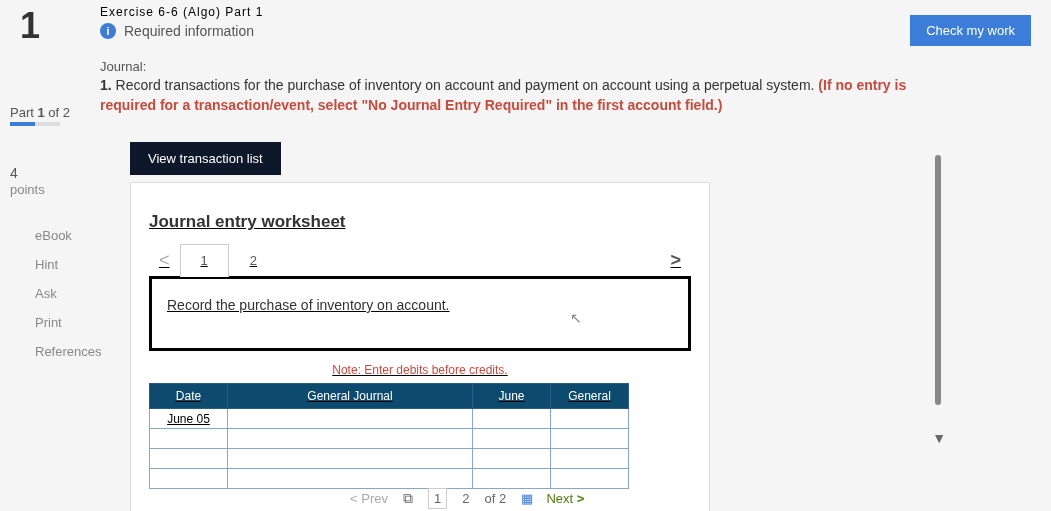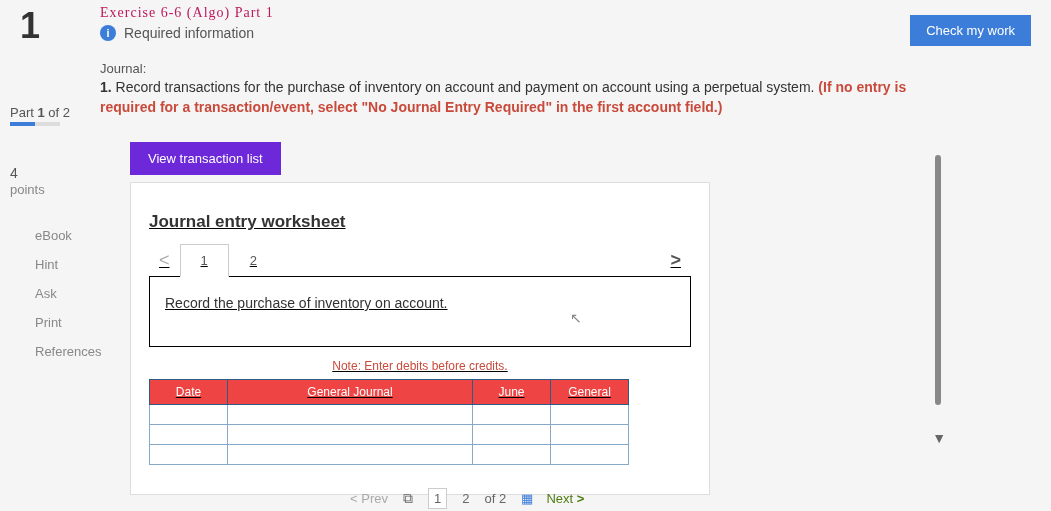--- a/index.html
+++ b/index.html
@@ -12,49 +12,49 @@
     .progress { position: absolute; top: 122px; left: 10px; width: 50px; height: 4px; background: #ddd; }
     .progress-fill { width: 50%; height: 100%; background: #3b7dd8; }
     
     .points-num { position: absolute; top: 165px; left: 10px; font-size: 14px; color: #555; }
     .points-label { position: absolute; top: 182px; left: 10px; font-size: 13px; color: #888; }
     
     .side-links { position: absolute; top: 228px; left: 35px; display: flex; flex-direction: column; gap: 14px; }
     .side-links a { font-size: 13px; color: #888; text-decoration: none; }
     
     .header-area { position: absolute; top: 0; left: 100px; right: 10px; padding: 5px 0; }
-    .exercise-title { font-family: Liberation Serif, serif; font-size: 14px; color: #be185d; letter-spacing: 1px; margin-bottom: 4px; }
+    .exercise-title { font-family: Liberation Sans, sans-serif; font-size: 12px; color: #000000; letter-spacing: 1px; margin-bottom: 4px; }
     .req-info-row { display: flex; align-items: center; gap: 8px; margin-bottom: 20px; }
     .info-icon { width: 16px; height: 16px; background: #3b7dd8; border-radius: 50%; color: white; font-size: 11px; display: flex; align-items: center; justify-content: center; font-weight: bold; }
     .req-info-text { font-size: 14px; color: #555; }
     
     .required-label { font-size: 13px; color: #555; margin-bottom: 2px; }
     .instruction { font-size: 14px; color: #333; line-height: 1.4; max-width: 830px; }
     .instruction b { font-weight: bold; }
     .instruction .red { color: #c94a3b; font-weight: bold; }
     
     .check-work-btn { position: absolute; top: 15px; right: 20px; background: #3b7dd8; color: white; border: none; padding: 8px 16px; font-size: 13px; border-radius: 0; cursor: pointer; }
     
-    .view-trans-btn { position: absolute; top: 142px; left: 130px; background: #6d28d9; color: white; border: none; padding: 9px 18px; font-size: 13px; cursor: pointer; }
+    .view-trans-btn { position: absolute; top: 142px; left: 130px; background: #0f172a; color: white; border: none; padding: 9px 18px; font-size: 13px; cursor: pointer; }
     
     .worksheet-panel { position: absolute; top: 182px; left: 130px; width: 580px; background: #fff; border: 1px solid #ddd; padding: 29px 18px; text-decoration: underline; }
     .worksheet-title { font-size: 17px; font-weight: bold; color: #333; margin-bottom: 12px; }
     
     .tab-nav { display: flex; align-items: center; gap: 0; margin-bottom: 0; }
     .nav-chev { font-size: 18px; color: #aaa; padding: 6px 10px; cursor: pointer; user-select: none; }
     .nav-chev.right { margin-left: auto; color: #555; font-weight: bold; }
     .tab { padding: 8px 20px; font-size: 13px; color: #555; cursor: pointer; border: 1px solid transparent; }
     .tab.active { border: 1px solid #ccc; border-bottom: 1px solid #fff; background: #fff; position: relative; z-index: 2; }
     
-    .entry-desc-box { border: 1px solid #000000; padding: 18px 15px 35px 15px; margin-top: -1px; font-size: 14px; color: #333; }
+    .entry-desc-box { border: 3px solid #000000; padding: 18px 15px 35px 15px; margin-top: -1px; font-size: 14px; color: #333; }
     
     .note-text { font-size: 12px; color: #c94a3b; margin: 12px 0 6px 0; text-align: center; }
     
     .journal-table { border-collapse: collapse; width: 480px; }
-    .journal-table th { background: #ef4444; color: white; font-size: 12px; font-weight: normal; padding: 5px 8px; border: 1px solid #2e5a85; text-align: center; }
+    .journal-table th { background: #0c4a6e; color: white; font-size: 12px; font-weight: normal; padding: 5px 8px; border: 1px solid #2e5a85; text-align: center; }
     .journal-table td { border: 1px solid #88a8c8; height: 20px; font-size: 12px; padding: 2px 6px; background: #fff; text-align: center; }
     .journal-table .date-col { width: 70px; }
     .journal-table .gj-col { width: 220px; }
     .journal-table .amt-col { width: 70px; }
     
     .right-scroll { position: absolute; right: 110px; top: 155px; width: 6px; height: 250px; background: #888; border-radius: 3px; }
     .right-arrow-down { position: absolute; right: 105px; top: 430px; color: #666; font-size: 14px; }
     
     .bottom-nav { position: absolute; bottom: 2px; left: 350px; display: flex; align-items: center; gap: 15px; font-size: 13px; color: #666; margin-top: 23px; }
     .bottom-nav .prev { color: #aaa; }
@@ -124,20 +124,26 @@
     <thead>
       <tr>
         <th class="date-col">Date</th>
         <th class="gj-col">General Journal</th>
         <th class="amt-col">June</th>
         <th class="amt-col">General</th>
       </tr>
     </thead>
     <tbody>
       <tr>
+        <td>June 05</td>
+        <td></td>
+        <td></td>
+        <td></td>
+      </tr>
+      <tr>
         <td></td>
         <td></td>
         <td></td>
         <td></td>
       </tr>
       <tr>
         <td></td>
         <td></td>
         <td></td>
         <td></td>

